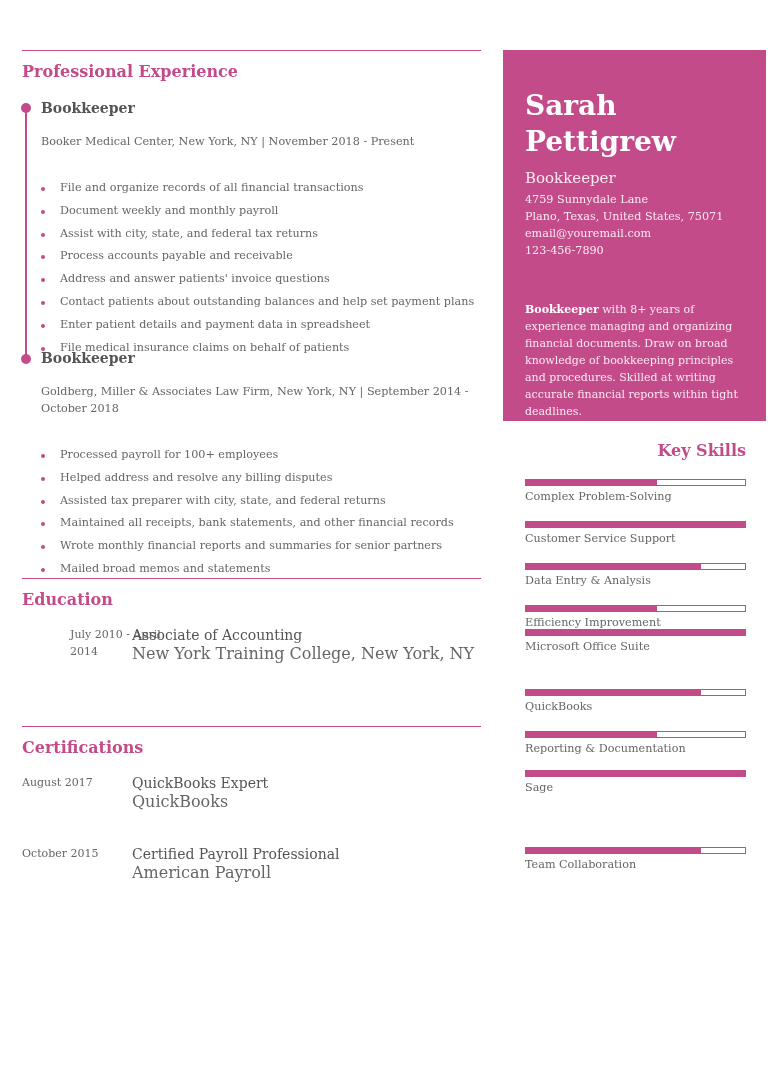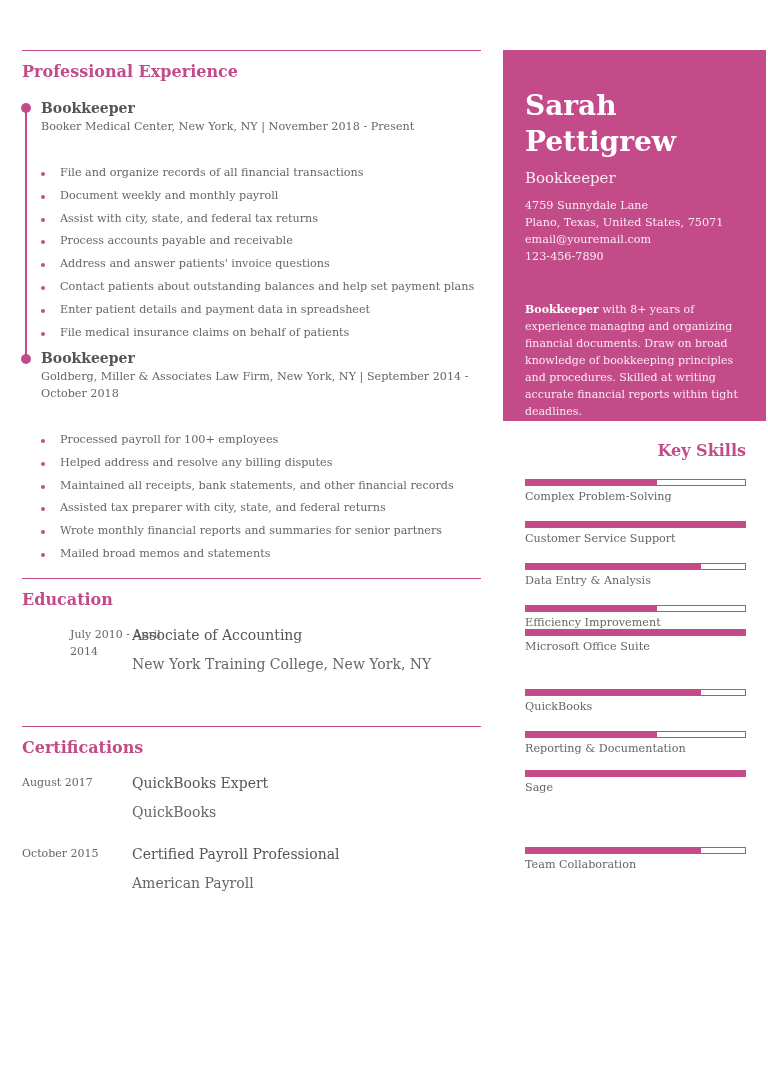--- a/index.html
+++ b/index.html
@@ -6,37 +6,37 @@
     html, body { width: 768px; height: 1086px; background: #ffffff; overflow: hidden; }
     body { position: relative; font-family: "DejaVu Serif", "Liberation Serif", serif; color: #555555; }
 
     .left { position: absolute; left: 22px; top: 50px; width: 459px; }
     .rule { height: 1px; background: #c44b8a; width: 459px; }
     .section-title { font-weight: bold; color: #c44b8a; font-size: 16px; font-family: "DejaVu Serif", serif; }
     .timeline-line { position: absolute; left: 3px; width: 2px; background: #c44b8a; }
     .dot { position: absolute; left: -1px; width: 10px; height: 10px; border-radius: 50%; background: #c44b8a; }
     .job { position: absolute; left: 19px; width: 445px; }
     .job-title { font-weight: bold; font-size: 14px; color: #555; line-height: 18px; }
-    .job-meta { font-size: 11.2px; color: #666; line-height: 17px; margin-top: 1px; }
+    .job-meta { font-size: 11.2px; color: #666; line-height: 17px; margin-top: 16px; }
     .bullets { list-style: none; margin-top: 30px; }
     .bullets li { position: relative; font-size: 11.2px; color: #666; line-height: 16px; height: 22.8px; padding-left: 19px; }
     .bullets li::before { content: ""; position: absolute; left: -0.5px; top: 7px; width: 4px; height: 4px; border-radius: 50%; background: #c44b8a; }
 
     
     .entry { position: absolute; left: 0; width: 459px; }
     .entry-date { position: absolute; left: 0; top: 0; width: 100px; font-size: 11px; line-height: 17px; color: #666; }
     .entry-body { position: absolute; left: 110px; top: 0; }
     .entry-title { font-weight: normal; font-size: 14px; color: #555; line-height: 18px; }
-    .entry-sub { font-size: 14px; color: #666; line-height: 17px; margin-top: 12px; }
+    .entry-sub { font-size: 16px; color: #666; line-height: 17px; margin-top: 1px; }
 
     
     .panel { position: absolute; left: 503px; top: 50px; width: 263px; height: 371px; background: #c44b8a; color: #fff; padding: 0 22px; }
     .name { position: absolute; left: 22px; top: 38px; font-size: 28px; font-weight: bold; line-height: 36px; color: #fff; }
     .role { position: absolute; left: 22px; top: 119px; font-size: 15px; line-height: 18px; color: #fbe9f2; }
-    .contact { position: absolute; left: 22px; top: 147px; font-size: 11.2px; line-height: 17px; color: #fbe9f2; }
+    .contact { position: absolute; left: 22px; top: 141px; font-size: 11.2px; line-height: 17px; color: #fbe9f2; }
     .summary { position: absolute; left: 22px; top: 251px; width: 226px; font-size: 11px; line-height: 17px; color: #fbe9f2; }
     .summary b { color: #fff; }
 
     .skills { position: absolute; left: 525px; top: 440px; width: 221px; }
     .skills-title { font-weight: bold; color: #c44b8a; font-size: 16px; line-height: 22px; text-align: right; }
     .skill { position: absolute; left: 0; width: 221px; height: 42px; }
     .bar { position: absolute; top: 0; left: 0; width: 221px; height: 7px; border: 1px solid #c44b8a; background: #fff; }
     .bar-fill { height: 100%; background: #c44b8a; }
     .skill-label { position: absolute; top: 10px; left: 0; font-size: 11.2px; color: #666; line-height: 16px; white-space: nowrap; }
   </style>
@@ -66,22 +66,22 @@
       <li>File medical insurance claims on behalf of patients</li>
     </ul>
   </div>
 
   <div class="job" style="top:299px;">
     <div class="job-title">Bookkeeper</div>
     <div class="job-meta">Goldberg, Miller &amp; Associates Law Firm, New York, NY | September 2014 - October 2018</div>
     <ul class="bullets">
       <li>Processed payroll for 100+ employees</li>
       <li>Helped address and resolve any billing disputes</li>
+      <li>Assisted tax preparer with city, state, and federal returns</li>
       <li>Maintained all receipts, bank statements, and other financial records</li>
-      <li>Assisted tax preparer with city, state, and federal returns</li>
       <li>Wrote monthly financial reports and summaries for senior partners</li>
       <li>Mailed broad memos and statements</li>
     </ul>
   </div>
 
   <div class="rule" style="position:absolute; top:528px;"></div>
   <div class="section-title" style="position:absolute; top:540px;">Education</div>
   <div class="entry" style="top:576px;">
     <div class="entry-date" style="width:96px;margin-left:48px;">July 2010 - April 2014</div>
     <div class="entry-body">

